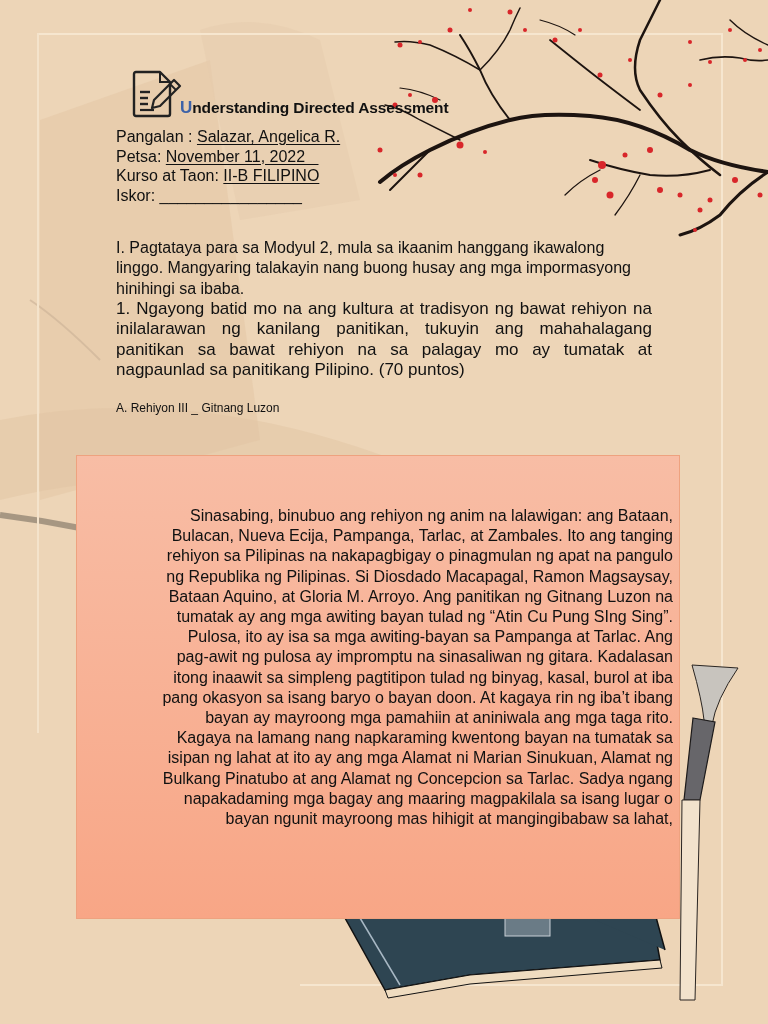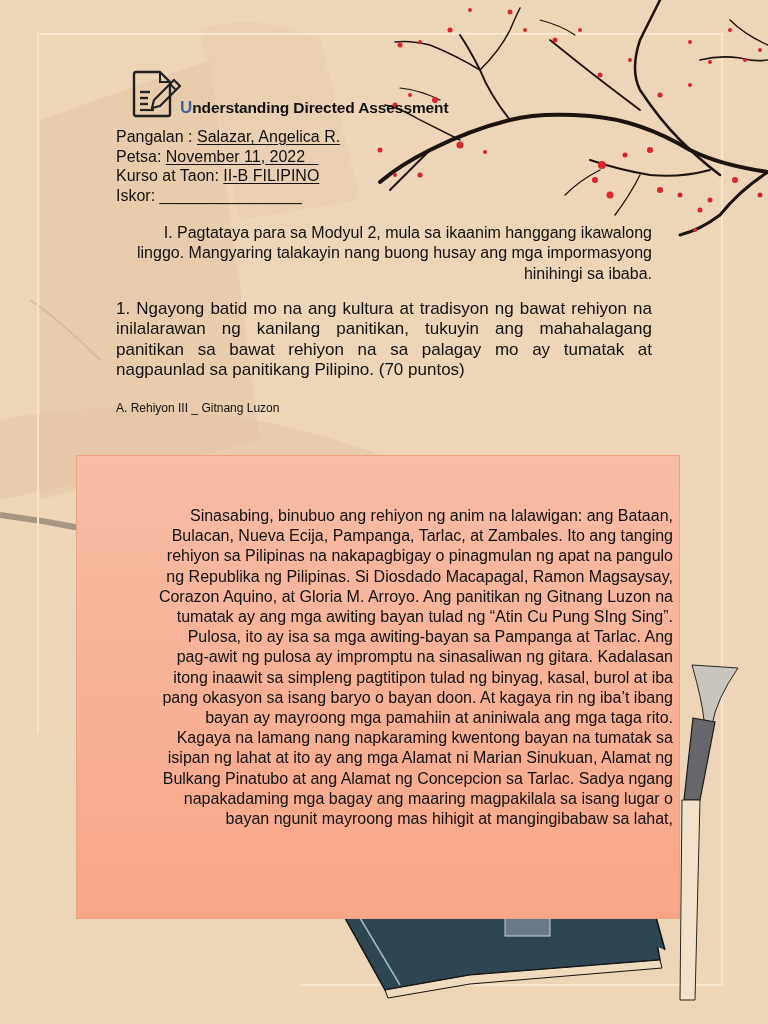--- a/index.html
+++ b/index.html
@@ -19,22 +19,22 @@
     font-weight:bold; font-size:15.5px; margin-left:-2px; margin-top:26px;
     letter-spacing:-0.1px;
   }
   .title .first { color:#3d62a8; font-size:17px; }
 
   .info { position:absolute; left:116px; top:127px; font-size:16px; line-height:19.5px; }
   .info .row { white-space:nowrap; }
   .info .val { text-decoration:underline; text-underline-offset:2px; }
 
   .instructions {
-    position:absolute; left:116px; top:223px; width:536px;
-    font-size:16px; line-height:20.3px;text-align:right;
+    position:absolute; left:116px; top:238px; width:536px;
+    font-size:16px; line-height:20.3px;
   }
   .question {
     position:absolute; left:116px; top:299px; width:536px;
     font-size:17px; line-height:20.3px; text-align:justify;
   }
   .section-label {
     position:absolute; left:116px; top:401px; font-size:12px;
   }
 
   .answer-box {
@@ -168,21 +168,21 @@
 <div class="question">1. Ngayong batid mo na ang kultura at tradisyon ng bawat rehiyon na inilalarawan ng kanilang panitikan, tukuyin ang mahahalagang panitikan sa bawat rehiyon na sa palagay mo ay tumatak at nagpaunlad sa panitikang Pilipino. (70 puntos)</div>
 
 <div class="section-label">A. Rehiyon III _ Gitnang Luzon</div>
 
 <div class="answer-box">
   <div class="answer-text">
     <div>Sinasabing, binubuo ang rehiyon  ng anim na lalawigan: ang Bataan,</div>
     <div>Bulacan, Nueva Ecija, Pampanga, Tarlac, at Zambales. Ito ang tanging</div>
     <div>rehiyon sa Pilipinas na nakapagbigay o pinagmulan ng apat na pangulo</div>
     <div>ng Republika ng Pilipinas. Si Diosdado Macapagal, Ramon Magsaysay,</div>
-    <div>Corazon Aquino, at  Gloria M. Arroyo. Ang panitikan ng Gitnang Luzon na</div>
+    <div>Bataan Aquino, at  Gloria M. Arroyo. Ang panitikan ng Gitnang Luzon na</div>
     <div>tumatak ay ang mga awiting bayan tulad ng “Atin Cu Pung SIng Sing”.</div>
     <div>Pulosa, ito ay isa sa mga awiting-bayan sa Pampanga at Tarlac. Ang</div>
     <div>pag-awit ng pulosa ay impromptu na sinasaliwan ng gitara. Kadalasan</div>
     <div>itong inaawit sa simpleng pagtitipon tulad ng binyag, kasal, burol at iba</div>
     <div>pang okasyon sa isang baryo o bayan doon. At kagaya rin ng iba’t ibang</div>
     <div>bayan ay mayroong mga pamahiin at aniniwala ang mga taga rito.</div>
     <div>Kagaya na lamang nang napkaraming kwentong bayan na tumatak sa</div>
     <div>isipan ng lahat at ito ay ang mga Alamat ni Marian Sinukuan, Alamat ng</div>
     <div>Bulkang Pinatubo at ang Alamat ng Concepcion sa Tarlac. Sadya ngang</div>
     <div>napakadaming mga bagay ang maaring magpakilala sa isang lugar o</div>

